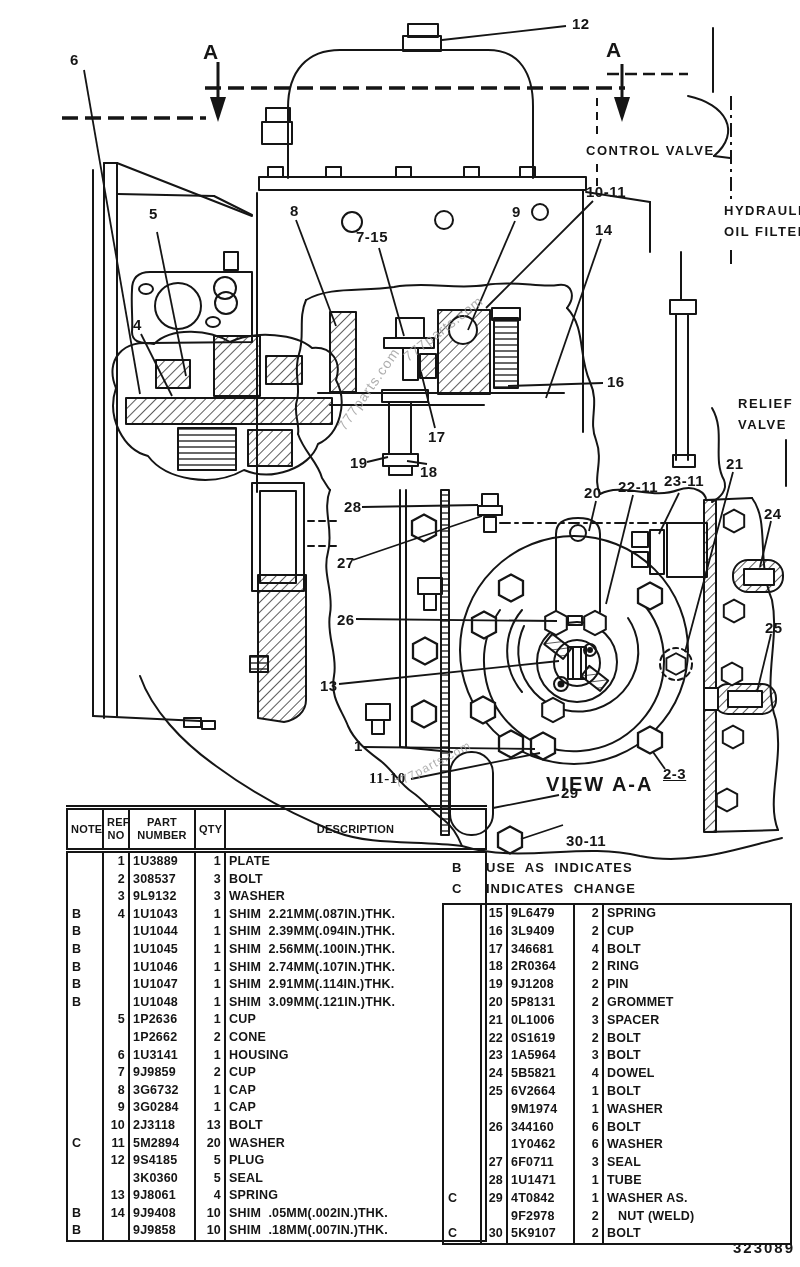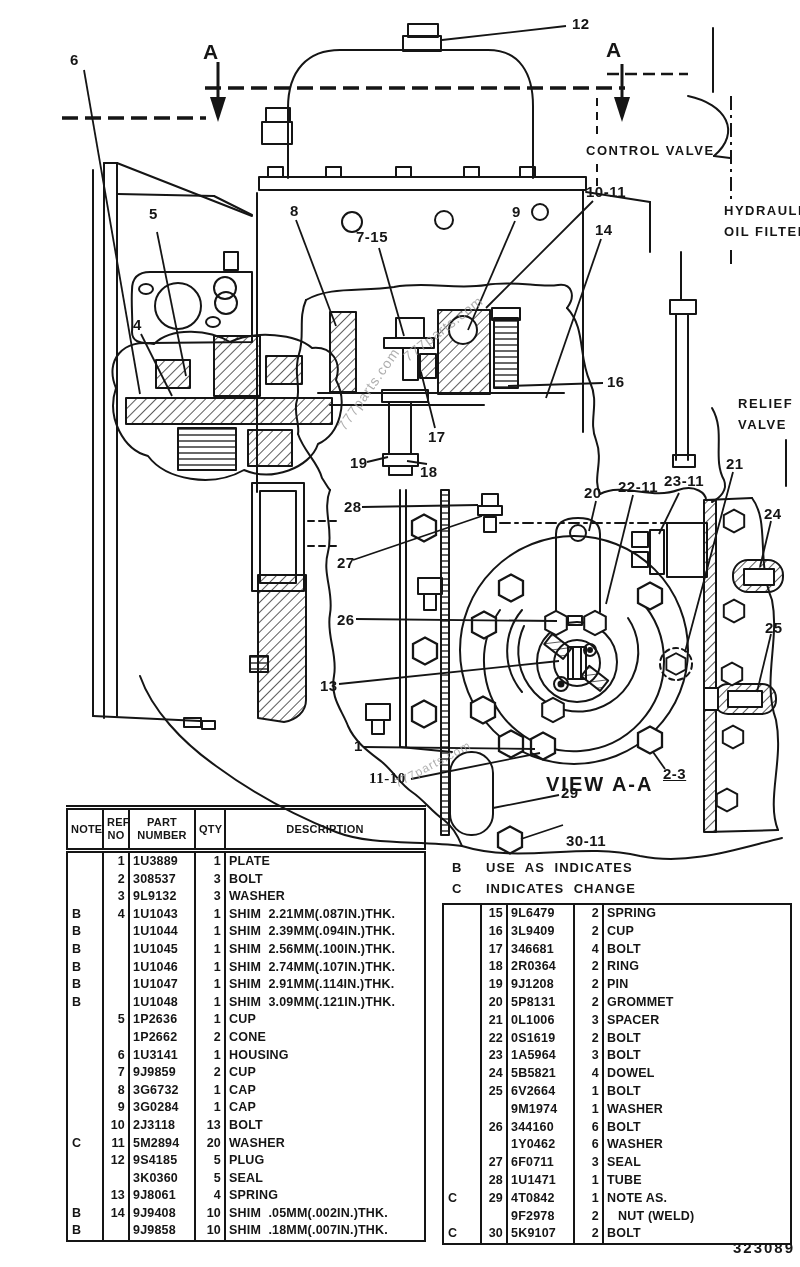--- a/index.html
+++ b/index.html
@@ -13,21 +13,21 @@
         white-space:pre-line;line-height:1.6;color:#151515}
   .anno.view{font-size:20px;letter-spacing:2px}
   .wm{position:absolute;color:#9a9a9a;opacity:.8;font-size:14px;letter-spacing:1px;
       transform-origin:left top;white-space:nowrap}
   .legend-line{position:absolute;font-weight:700;font-size:13px;letter-spacing:1px;white-space:nowrap}
   .legend-line .code{display:inline-block;width:34px}
   #docnum{position:absolute;left:733px;top:1239px;font-weight:700;font-size:15px;letter-spacing:2px}
   table.ptable{position:absolute;border-collapse:collapse;table-layout:fixed;
                font-size:12.5px;font-weight:700;letter-spacing:.2px;color:#151515}
   table.ptable td,table.ptable th{padding:0 3px;overflow:hidden;white-space:pre}
-  #ltable{left:66px;top:805px;width:360px;border:2px solid #151515;border-top:5px double #151515}
+  #ltable{left:66px;top:805px;width:421px;border:2px solid #151515;border-top:5px double #151515}
   #rtable{left:442px;top:903px;width:350px;border:2px solid #151515}
   #ltable th{height:38px;font-size:11px;line-height:1.15;text-align:center;
              white-space:pre-line;border-bottom:5px double #151515;vertical-align:middle}
   #ltable td{height:17.6px;line-height:17.6px}
   #rtable td{height:17.8px;line-height:17.8px}
   .ptable .bl{border-left:2px solid #151515}
   .ptable td.r,.ptable td.q{text-align:right}
   .ptable td.n{padding-left:4px}
 </style>
 </head>
@@ -606,21 +606,21 @@
           <td class="r bl">28</td>
           <td class="p bl">1U1471</td>
           <td class="q bl">1</td>
           <td class="d bl">TUBE</td>
         </tr>
         <tr>
           <td class="n">C</td>
           <td class="r bl">29</td>
           <td class="p bl">4T0842</td>
           <td class="q bl">1</td>
-          <td class="d bl">NOTE AS.</td>
+          <td class="d bl">WASHER AS.</td>
         </tr>
         <tr>
           <td class="n"></td>
           <td class="r bl"></td>
           <td class="p bl">9F2978</td>
           <td class="q bl">2</td>
           <td class="d bl">   NUT (WELD)</td>
         </tr>
         <tr>
           <td class="n">C</td>

